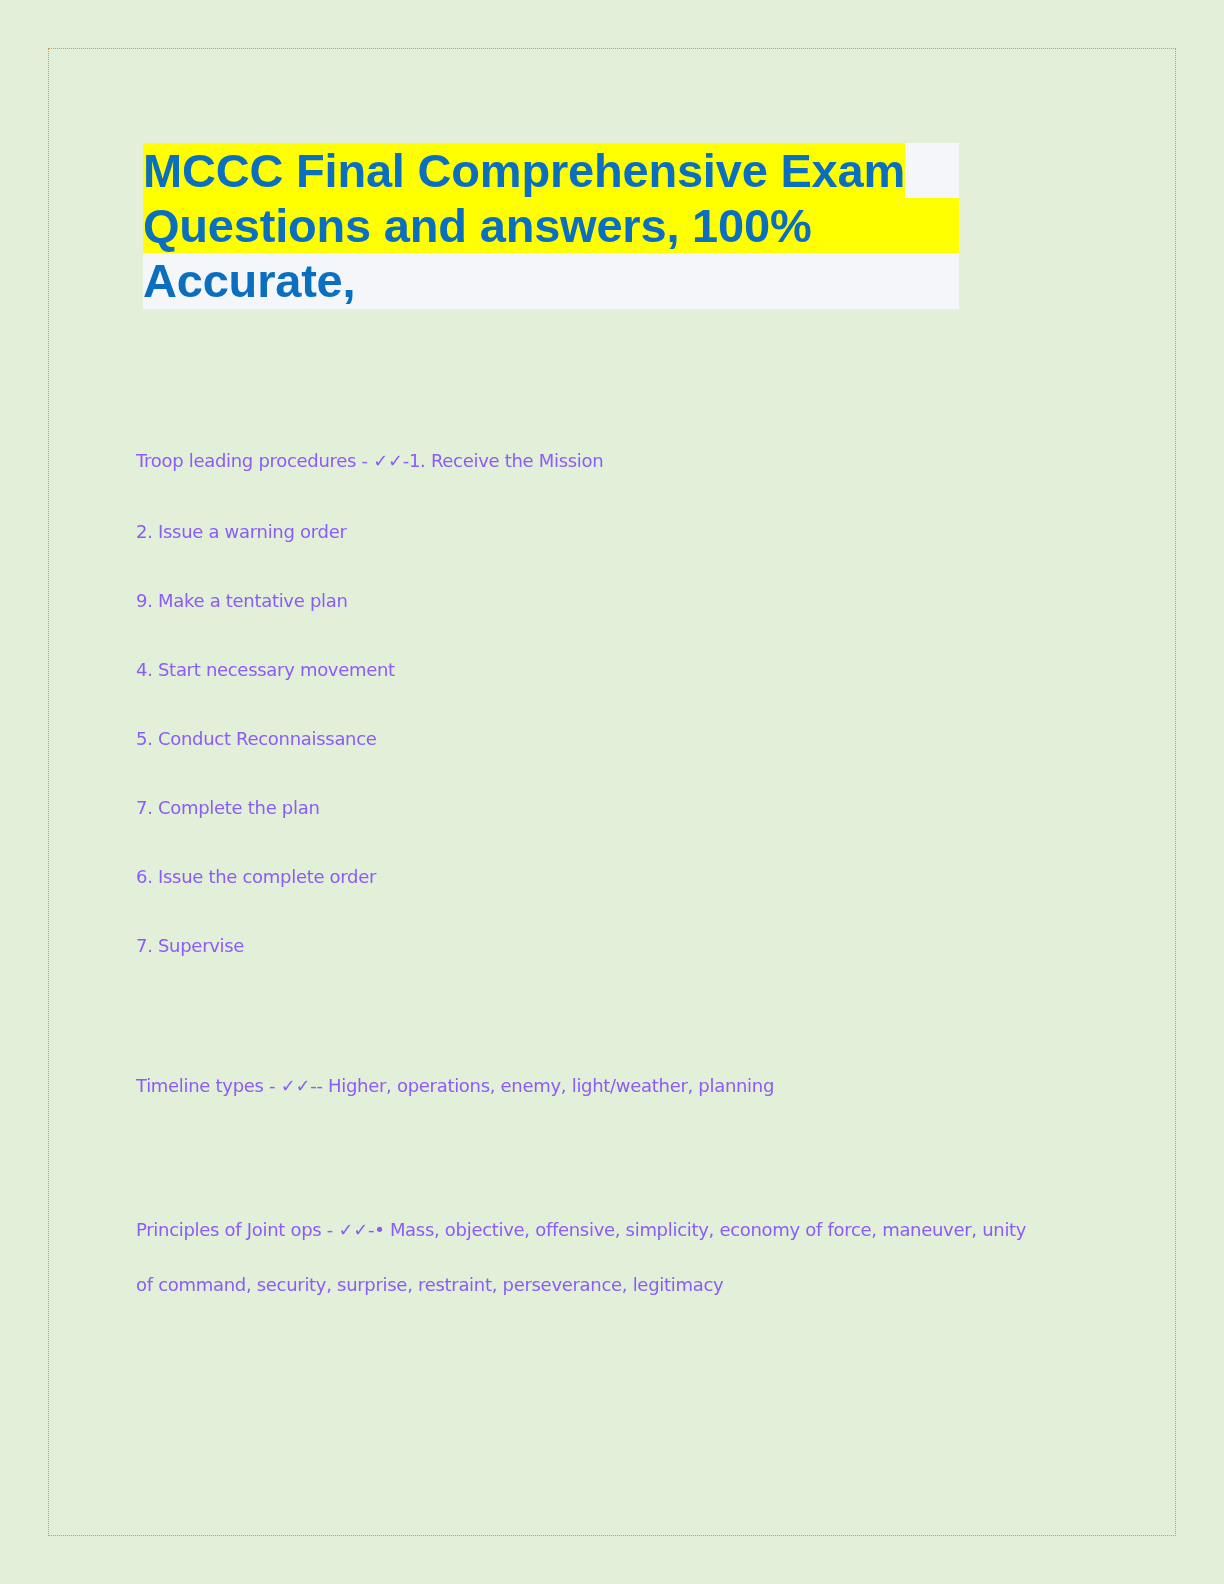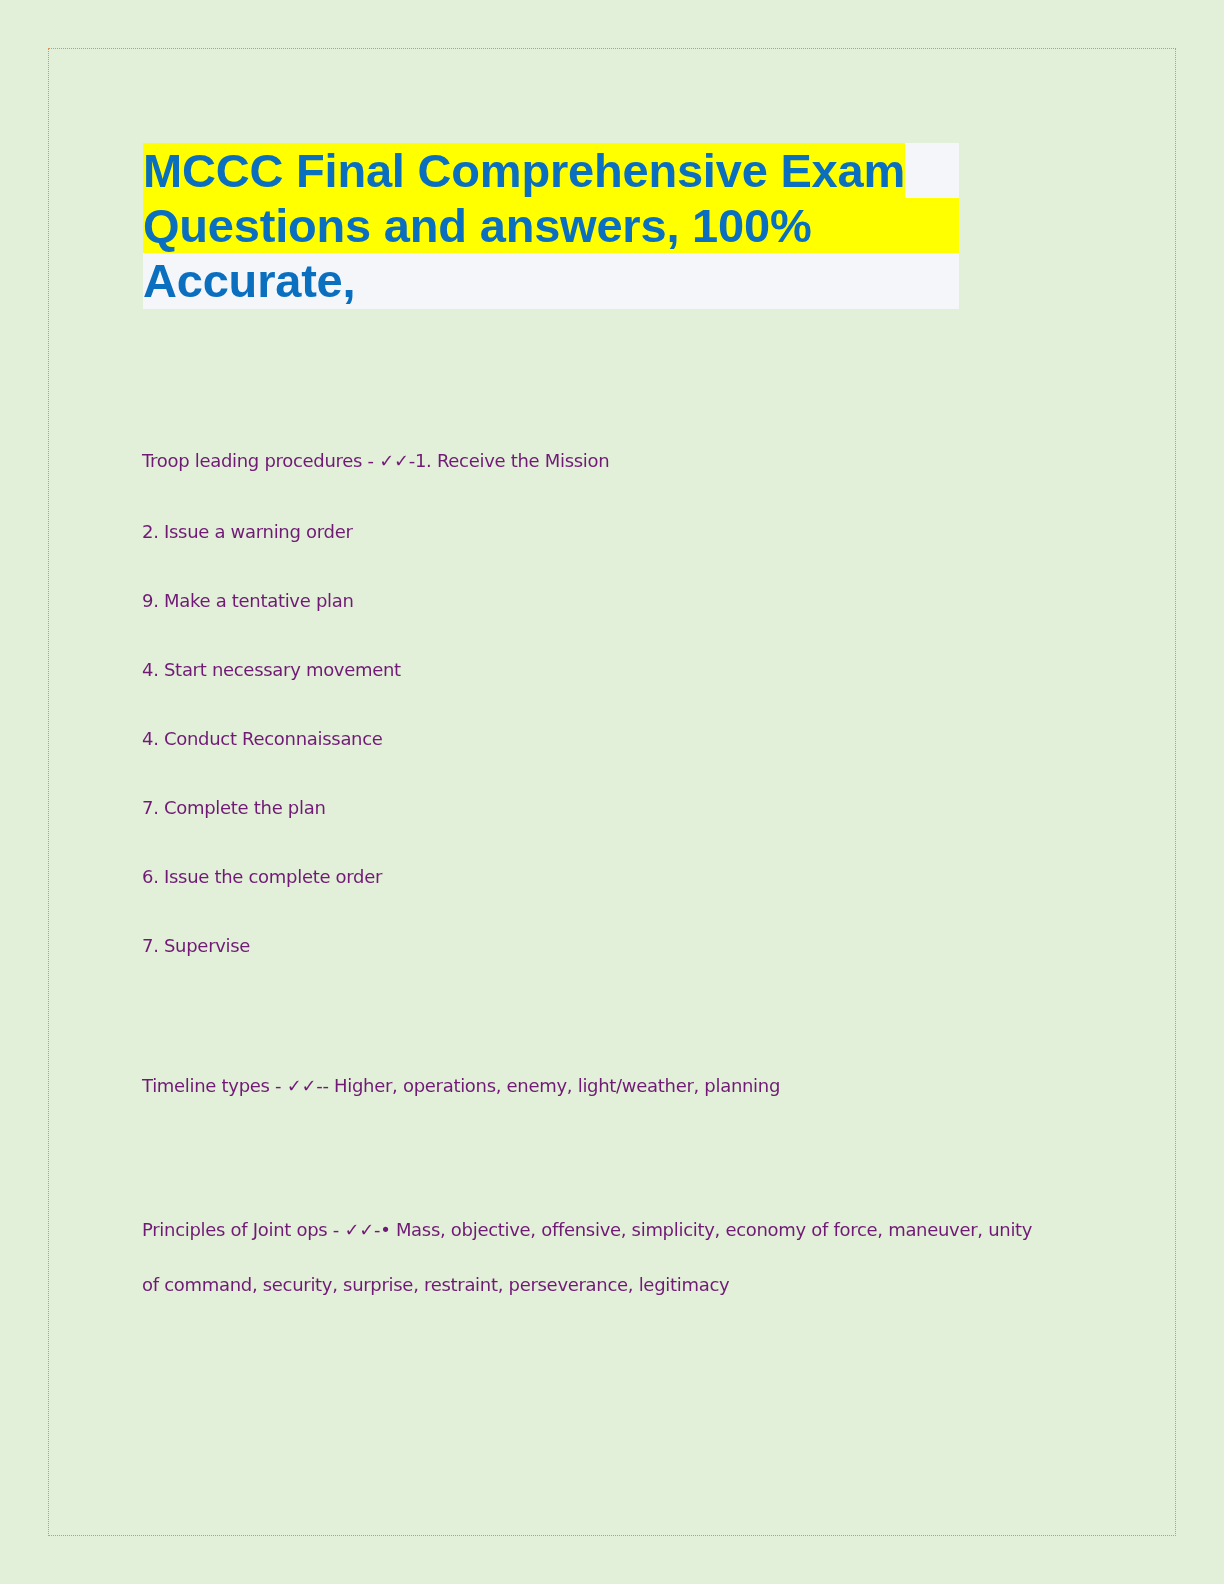--- a/index.html
+++ b/index.html
@@ -17,37 +17,37 @@
   }
   .title-line {
     display:block; height:55px; line-height:55px;
   }
   .title-line span {
     background:#ffff00; color:#0b6fc0; font-weight:bold; font-size:47px;
     font-family:"Liberation Sans", sans-serif; letter-spacing:-0.2px;
     display:inline-block; height:55px; line-height:55px;
   }
   .body-text {
-    position:absolute; left:142px; font-family:"DejaVu Sans", sans-serif;
-    font-size:18px; color:#701a75; white-space:nowrap; letter-spacing:-0.3px;
+    position:absolute; left:136px; font-family:"DejaVu Sans", sans-serif;
+    font-size:18px; color:#8b5cf6; white-space:nowrap; letter-spacing:-0.3px;
   }
 </style>
 </head>
 <body>
 
 <div class="page-border"></div>
 
 <div class="title-block">
   <div class="title-line"><span>MCCC Final Comprehensive Exam</span></div>
   <div class="title-line"><span>Questions and answers, 100% Accurate,</span></div>
 </div>
 
 <div class="body-text" style="top:450px;">Troop leading procedures - ✓✓-1. Receive the Mission</div>
 <div class="body-text" style="top:521px;">2. Issue a warning order</div>
 <div class="body-text" style="top:590px;">9. Make a tentative plan</div>
 <div class="body-text" style="top:659px;">4. Start necessary movement</div>
-<div class="body-text" style="top:728px;">4. Conduct Reconnaissance</div>
+<div class="body-text" style="top:728px;">5. Conduct Reconnaissance</div>
 <div class="body-text" style="top:797px;">7. Complete the plan</div>
 <div class="body-text" style="top:866px;">6. Issue the complete order</div>
 <div class="body-text" style="top:935px;">7. Supervise</div>
 <div class="body-text" style="top:1075px;text-align:center;">Timeline types - ✓✓-- Higher, operations, enemy, light/weather, planning</div>
 <div class="body-text" style="top:1219px;">Principles of Joint ops - ✓✓-• Mass, objective, offensive, simplicity, economy of force, maneuver, unity</div>
 <div class="body-text" style="top:1274px;">of command, security, surprise, restraint, perseverance, legitimacy</div>
 
 </body></html>

